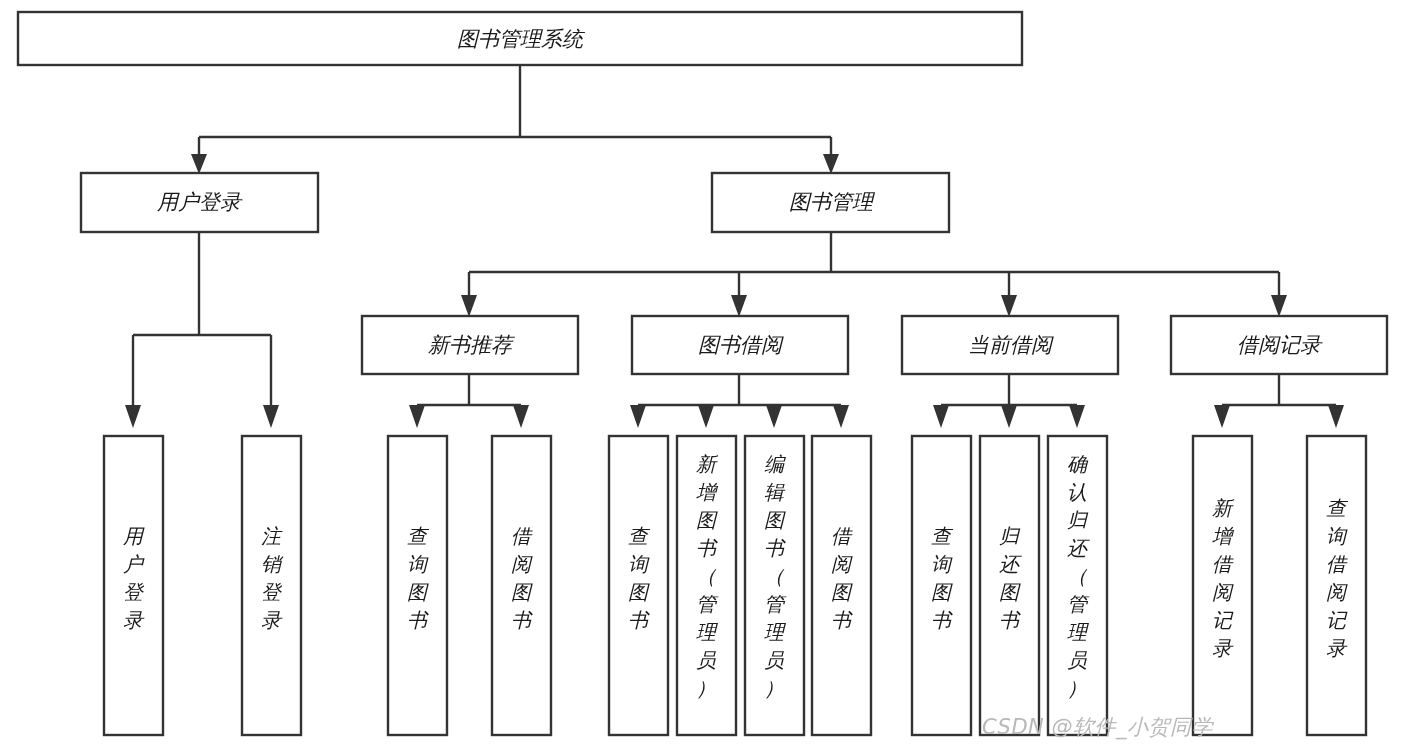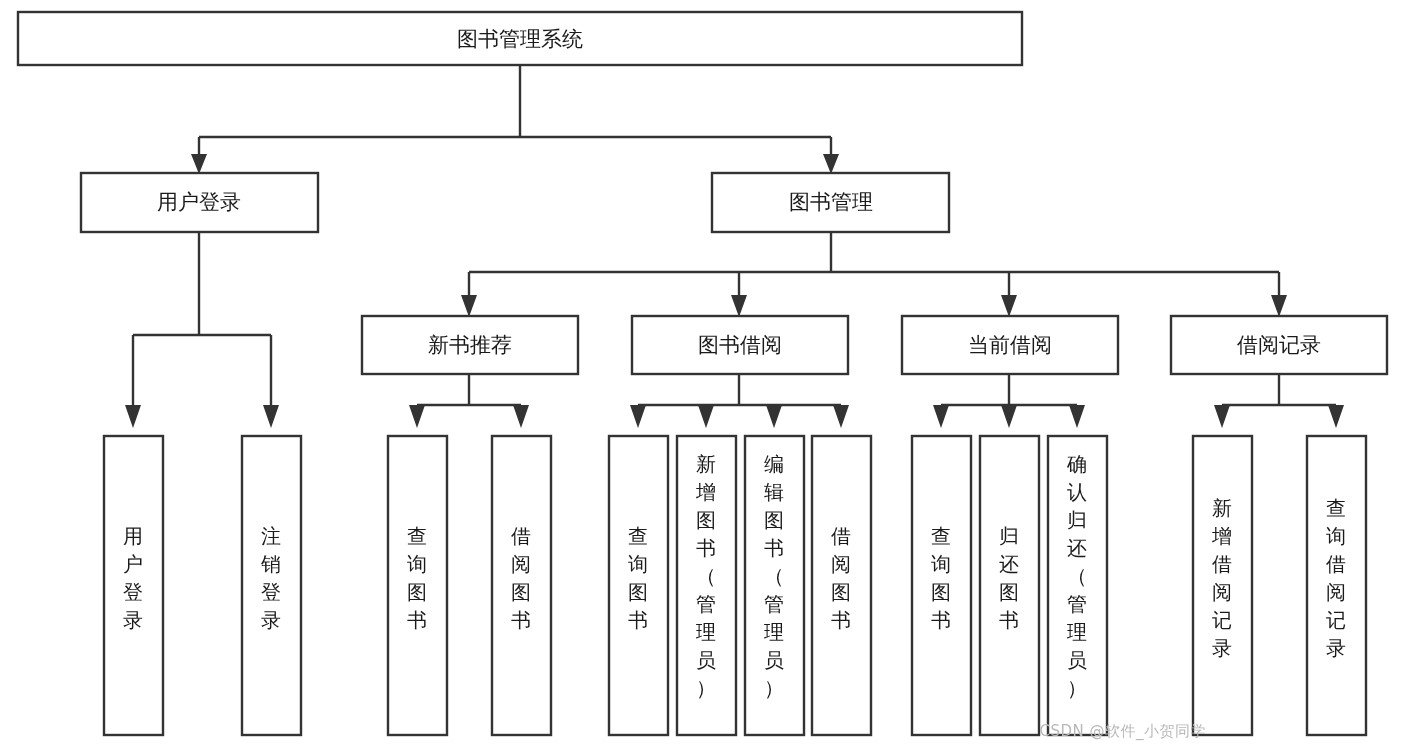--- a/index.html
+++ b/index.html
@@ -11,20 +11,21 @@
     width: 1405px;
     height: 747px;
     font-family: "DejaVu Sans", "Liberation Sans", sans-serif;
     overflow: hidden;
     position: relative;
   }
   #diagram-root {
     position: relative;
     width: 1218px;
     height: 747px;
+    font-style: italic;
   }
   svg.diagram-canvas {
     position: absolute;
     left: 0;
     top: 0;
     width: 1405px;
     height: 747px;
   }
   .node-box {
     fill: #ffffff;
@@ -48,24 +49,24 @@
     stroke: #333333;
     stroke-width: 2.4;
     fill: none;
   }
   .arrow-head {
     fill: #333333;
     stroke: none;
   }
   .watermark-text {
     position: absolute;
-    right: 12px;
+    right: 5px;
     bottom: 6px;
     font-family: "DejaVu Sans", "Liberation Sans", sans-serif;
-    font-size: 15px;
+    font-size: 21px;
     color: #b8b8b8;
     white-space: nowrap;
     letter-spacing: 0.5px;
     text-align: center;
   }
 </style>
 </head>
 <body>
 
 <div id="diagram-root">

